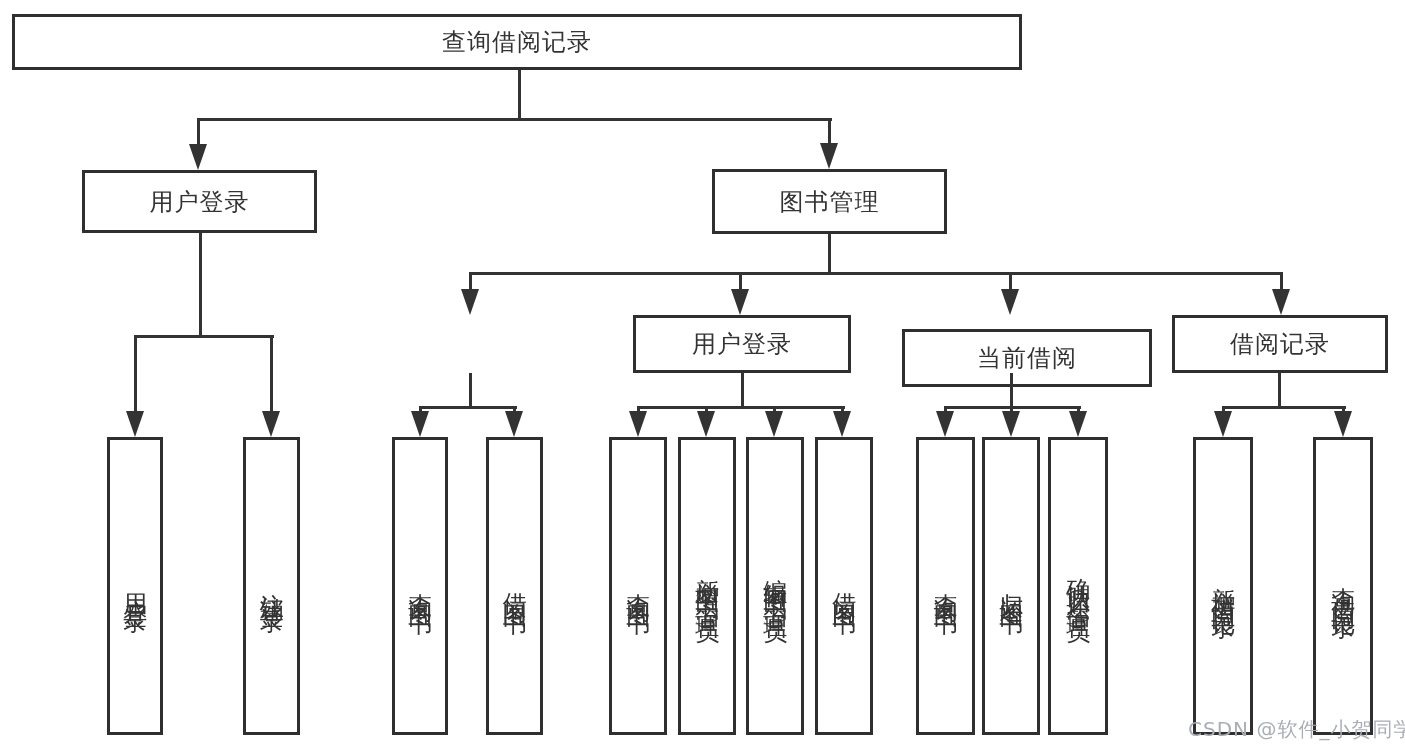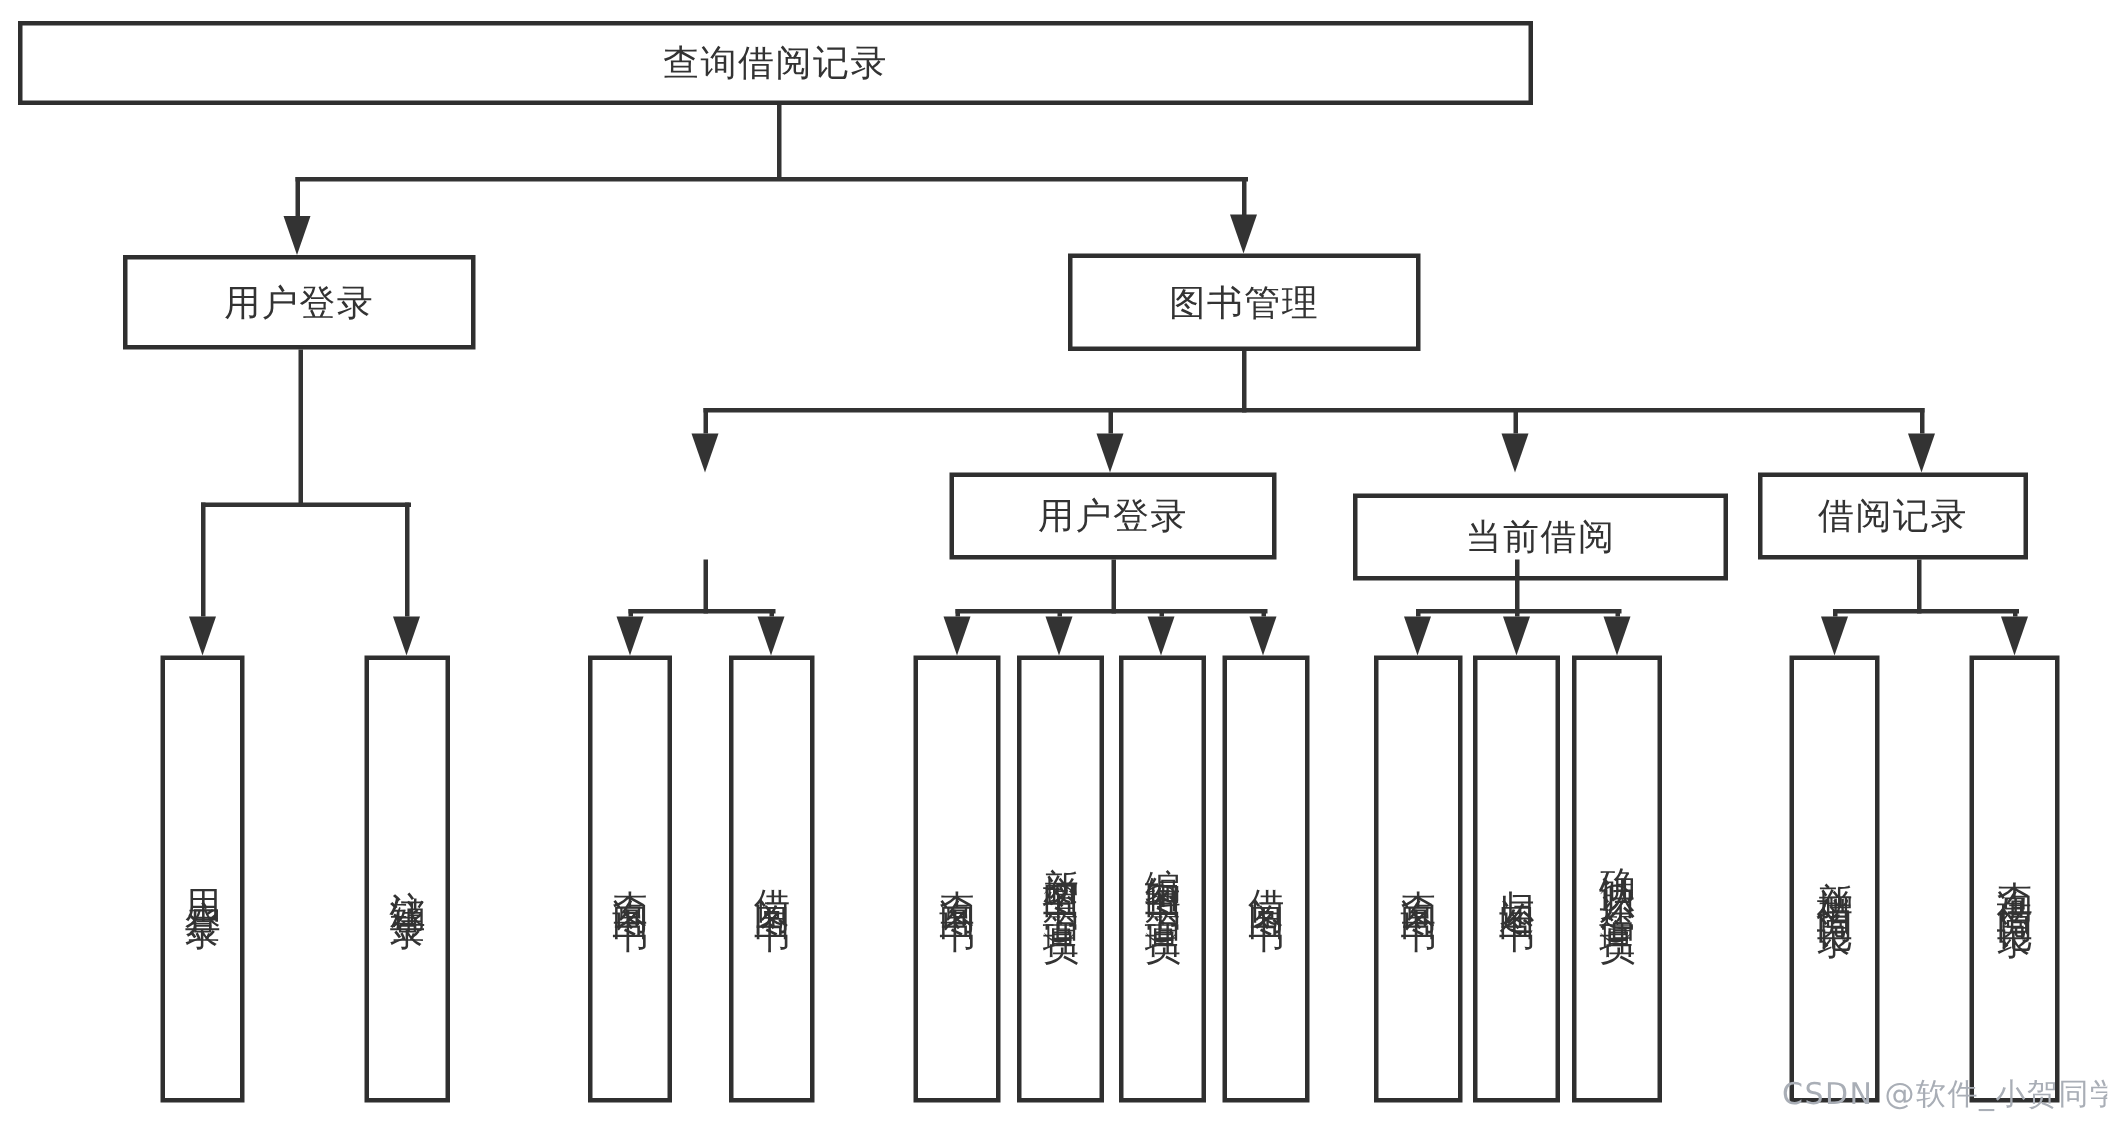--- a/index.html
+++ b/index.html
@@ -76,21 +76,21 @@
 
 <div id="canvas">
 
   <div class="box" style="left:12px; top:14px; width:1010px; height:56px;">查询借阅记录</div>
 
   <div class="box" style="left:82px; top:170px; width:235px; height:63px;">用户登录</div>
   <div class="box" style="left:712px; top:169px; width:235px; height:65px;">图书管理</div>
 
   <div class="box" style="left:633px; top:315px; width:218px; height:58px;">用户登录</div>
   <div class="box" style="left:902px; top:329px; width:250px; height:58px;">当前借阅</div>
-  <div class="box" style="left:1172px; top:315px; width:180px; height:58px;">借阅记录</div>
+  <div class="box" style="left:1172px; top:315px; width:216px; height:58px;">借阅记录</div>
 
   <div class="vbox" style="left:107px; top:437px; width:56px; height:298px;">
     <span class="vtext">用户登录</span>
   </div>
   <div class="vbox" style="left:243px; top:437px; width:57px; height:298px;">
     <span class="vtext">注销登录</span>
   </div>
 
   <div class="vbox" style="left:392px; top:437px; width:56px; height:298px;">
     <span class="vtext">查询图书</span>

